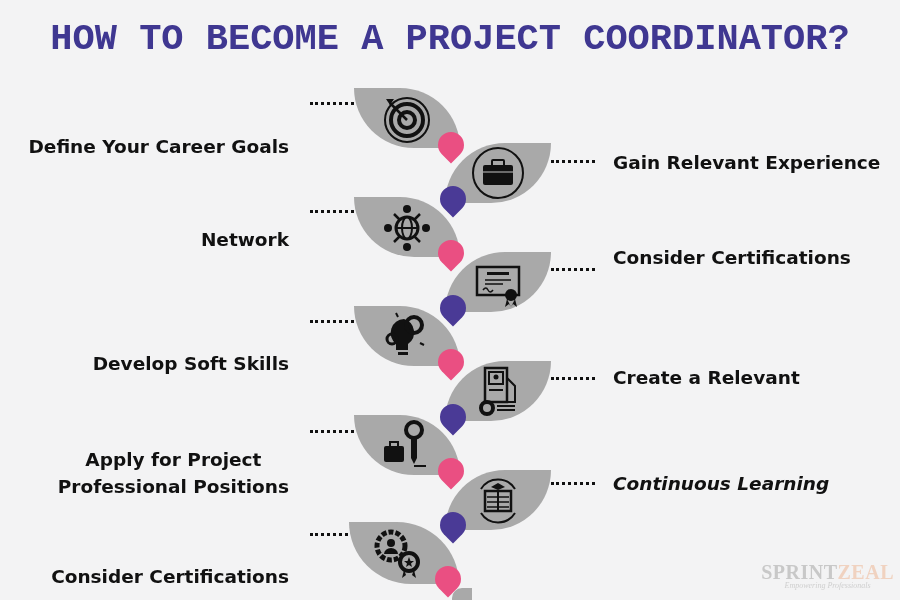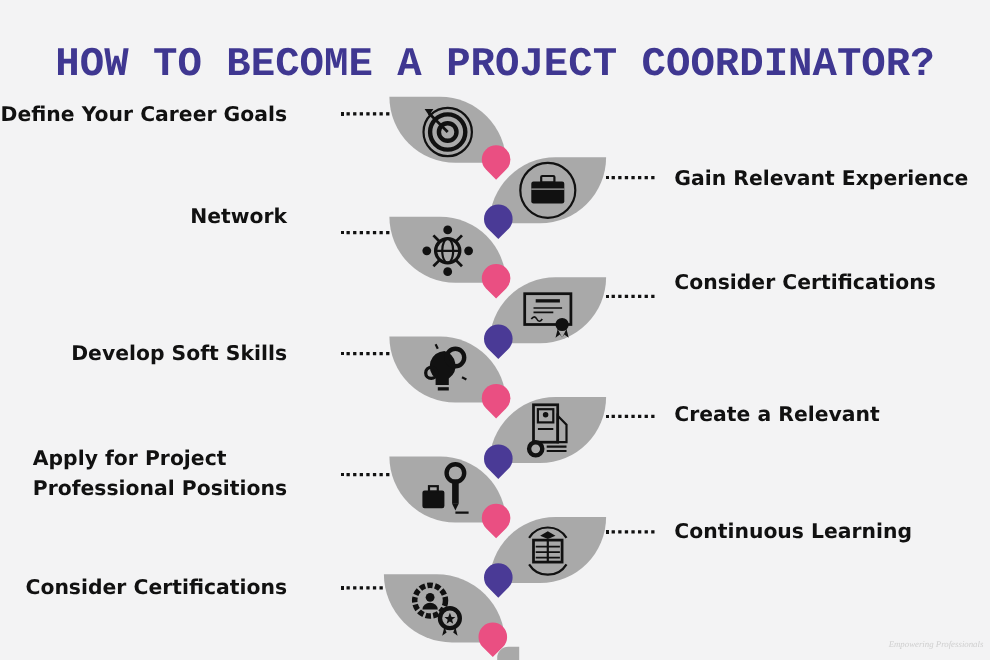--- a/index.html
+++ b/index.html
@@ -1,19 +1,19 @@
 <!DOCTYPE html>
 <html><head>
 <meta charset="utf-8">
 <style>
   html, body { margin:0; padding:0; }
   body { width:900px; height:600px; background:#f3f3f4; position:relative; overflow:hidden; font-family:"Liberation Sans", sans-serif; }
-  .title { position:absolute; top:18px; left:0; width:900px; text-align:center; font-family:"Liberation Mono", monospace; font-weight:bold; font-size:37px; color:#3f3791; letter-spacing:0px;margin-top:20px; }
+  .title { position:absolute; top:18px; left:0; width:900px; text-align:center; font-family:"Liberation Mono", monospace; font-weight:bold; font-size:37px; color:#3f3791; letter-spacing:0px; }
   .label { position:absolute; font-family:"DejaVu Sans", sans-serif; font-weight:bold; font-size:18.5px; color:#111; line-height:27px; }
-  .label.left { text-align:left; right:639px; }
+  .label.left { text-align:center; right:611px;margin-top:42px; }
   .label.right { left:613px; text-align:left; }
   .dots { position:absolute; height:0; border-top:3px dotted #111; width:44px; }
   .leaf { position:absolute; width:106px; height:60px; background:#a9a9a9; }
   .leaf.l { border-radius:0 62px 0 62px; }
   .leaf.r { border-radius:62px 0 62px 0; }
   .icon { position:absolute; width:54px; height:54px; left:26px; top:3px; }
   .pin { position:absolute; width:26px; height:26px; border-radius:50% 50% 50% 0; transform:rotate(-45deg); }
   .pin.pink { background:#ea4f82; }
   .pin.purple { background:#4a3a96; }
   .logo { position:absolute; right:6px; bottom:10px; text-align:center; }
@@ -142,34 +142,35 @@
     <path d="M44 40 a20 20 0 0 1 -34 0" fill="none" stroke="#111" stroke-width="2"></path>
     <rect x="14" y="18" width="26" height="20" fill="none" stroke="#111" stroke-width="2.5"></rect>
     <line x1="27" y1="18" x2="27" y2="38" stroke="#111" stroke-width="2"></line>
     <line x1="16" y1="24" x2="38" y2="24" stroke="#111" stroke-width="1.5"></line>
     <line x1="16" y1="29" x2="38" y2="29" stroke="#111" stroke-width="1.5"></line>
     <line x1="16" y1="34" x2="38" y2="34" stroke="#111" stroke-width="1.5"></line>
     <polygon points="20,14 27,10 34,14 27,17" fill="#111"></polygon>
   </svg>
 </div>
 <div class="dots" style="left:551px; top:482px;"></div>
-<div class="label right" style="top:470px;">Continuous Learning</div>
+<div class="label right" style="top:470px;font-style:italic;">Continuous Learning</div>
 <div class="pin purple" style="left:440px; top:512px;"></div>
 
 <div class="label left" style="top:521px;">Consider Certifications</div>
 <div class="dots" style="left:310px; top:533px;"></div>
 <div class="leaf l" style="left:349px; top:522px; width:110px; height:62px;">
   <svg class="icon" style="left:22px; top:4px;" viewBox="0 0 54 54">
     <circle cx="20" cy="20" r="14" fill="none" stroke="#111" stroke-width="5" stroke-dasharray="5 2"></circle>
     <circle cx="20" cy="17" r="4" fill="#111"></circle>
     <path d="M13 28 a7 6 0 0 1 14 0z" fill="#111"></path>
     <circle cx="38" cy="36" r="9" fill="none" stroke="#111" stroke-width="4"></circle>
     <polygon points="38,31 39.5,35 43,35 40,37.5 41,41 38,39 35,41 36,37.5 33,35 36.5,35" fill="#111"></polygon>
     <polygon points="33,44 31,52 35,49" fill="#111"></polygon>
       <polygon points="43,44 45,52 41,49" fill="#111"></polygon>
   </svg>
 </div>
 <div class="pin pink" style="left:435px; top:566px;"></div>
 <div class="bottom-stub"></div>
 
 <div class="logo">
+  <div class="name"><span>SPRINT</span><span class="z">ZEAL</span></div>
   <div class="tag">Empowering Professionals</div>
 </div>
 
 </body></html>

